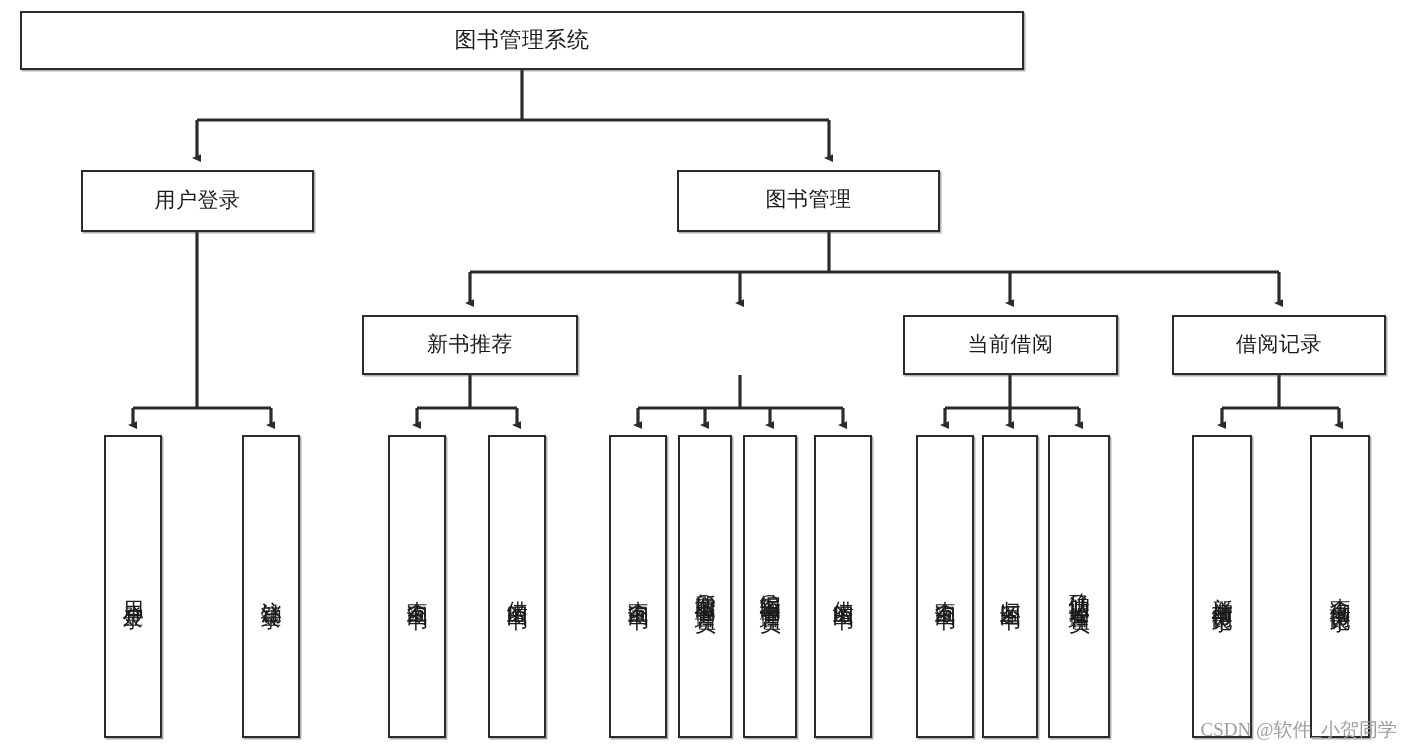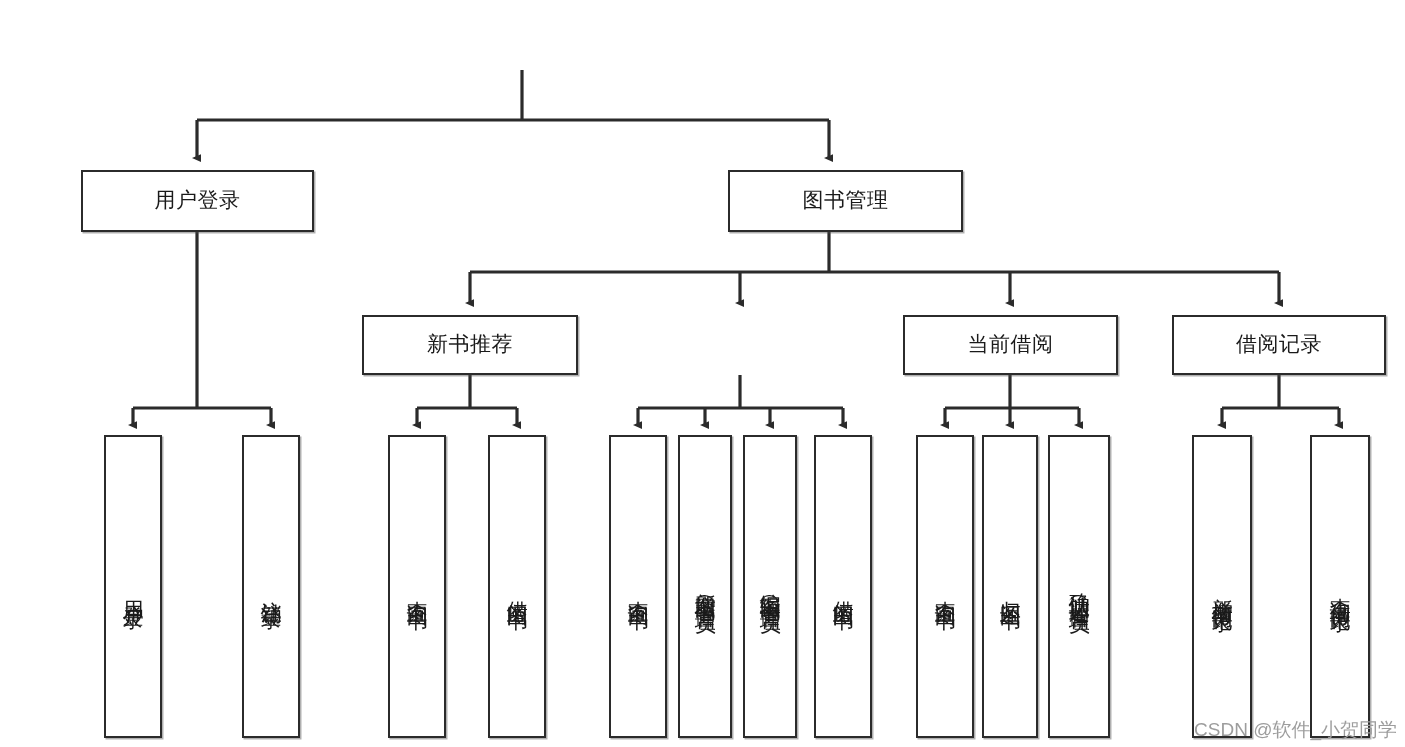--- a/index.html
+++ b/index.html
@@ -63,21 +63,21 @@
     white-space: nowrap;
     max-height: 285px;
   }
   #watermark {
     position: absolute;
     right: 8px;
     bottom: 4px;
     font-size: 19px;
     color: #9d9d9d;
     white-space: nowrap;
-    font-family: Liberation Sans, sans-serif;
+    font-family: Liberation Serif, serif;
   }
 </style>
 </head>
 <body>
 
 <div id="canvas">
 
   <svg id="edges" viewBox="0 0 1405 747" xmlns="http://www.w3.org/2000/svg">
     <defs>
       <marker id="arrow" markerWidth="10" markerHeight="10" refX="4.2" refY="4.4" orient="auto" markerUnits="userSpaceOnUse">
@@ -121,25 +121,28 @@
       <path d="M1010,408 L1010,425" marker-end="url(#arrow)"></path>
       <path d="M1079,408 L1079,425" marker-end="url(#arrow)"></path>
 
       <path d="M1279,375 L1279,408"></path>
       <path d="M1222,408 L1339,408"></path>
       <path d="M1222,408 L1222,425" marker-end="url(#arrow)"></path>
       <path d="M1339,408 L1339,425" marker-end="url(#arrow)"></path>
     </g>
   </svg>
 
+  <div class="node h root" style="left:20px; top:11px; width:1004px; height:59px;">
+    <span class="label">图书管理系统</span>
+  </div>
 
   <div class="node h" style="left:81px; top:170px; width:233px; height:62px;">
     <span class="label">用户登录</span>
   </div>
-  <div class="node h" style="left:728px; top:170px; width:235px; height:62px;">
+  <div class="node h" style="left:677px; top:170px; width:263px; height:62px;font-family:Liberation Mono, monospace;">
     <span class="label">图书管理</span>
   </div>
 
   <div class="node h" style="left:362px; top:315px; width:216px; height:60px;">
     <span class="label">新书推荐</span>
   </div>
   <div class="node h" style="left:903px; top:315px; width:215px; height:60px;">
     <span class="label">当前借阅</span>
   </div>
   <div class="node h" style="left:1172px; top:315px; width:214px; height:60px;text-align:right;">

